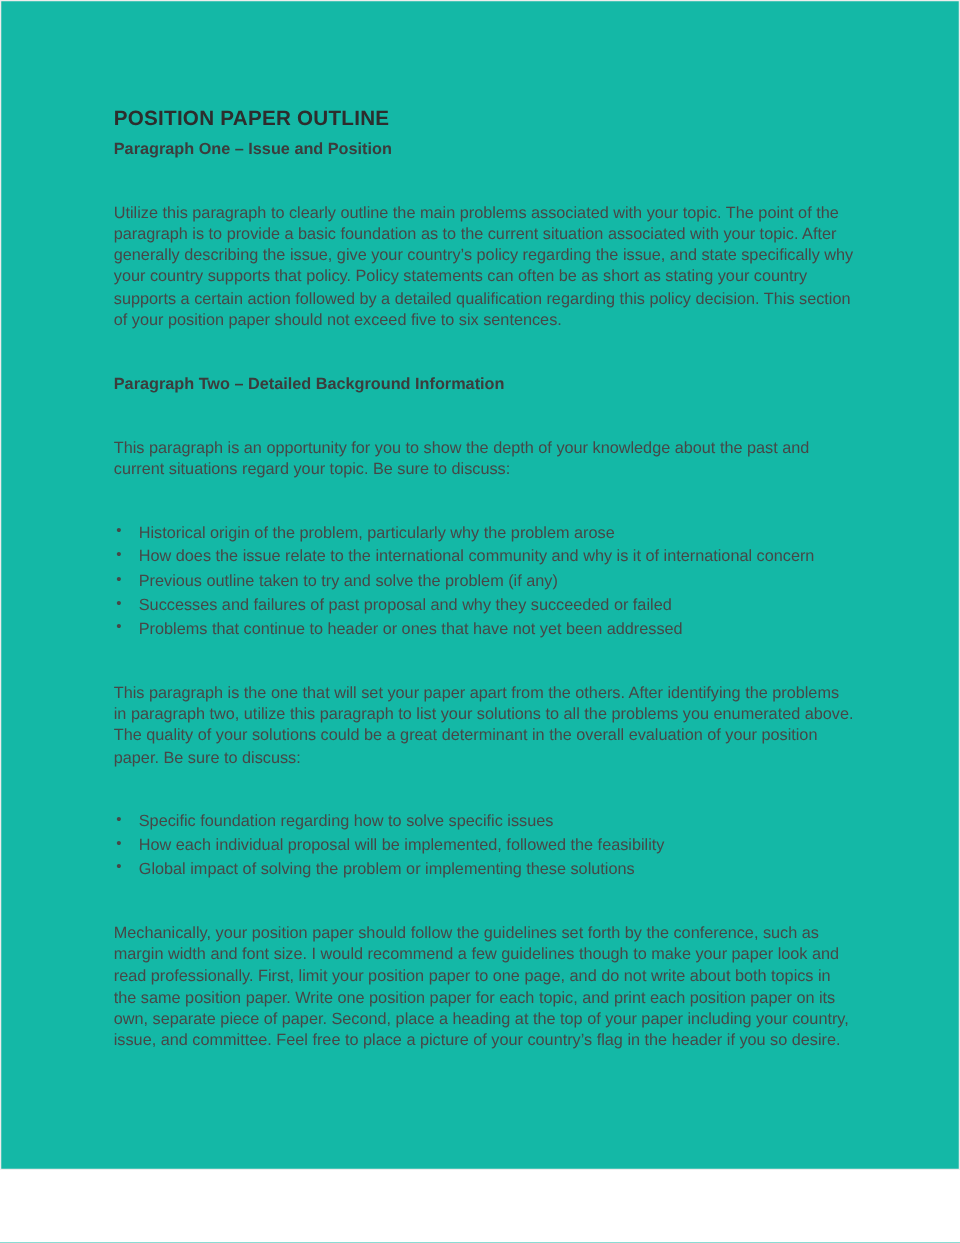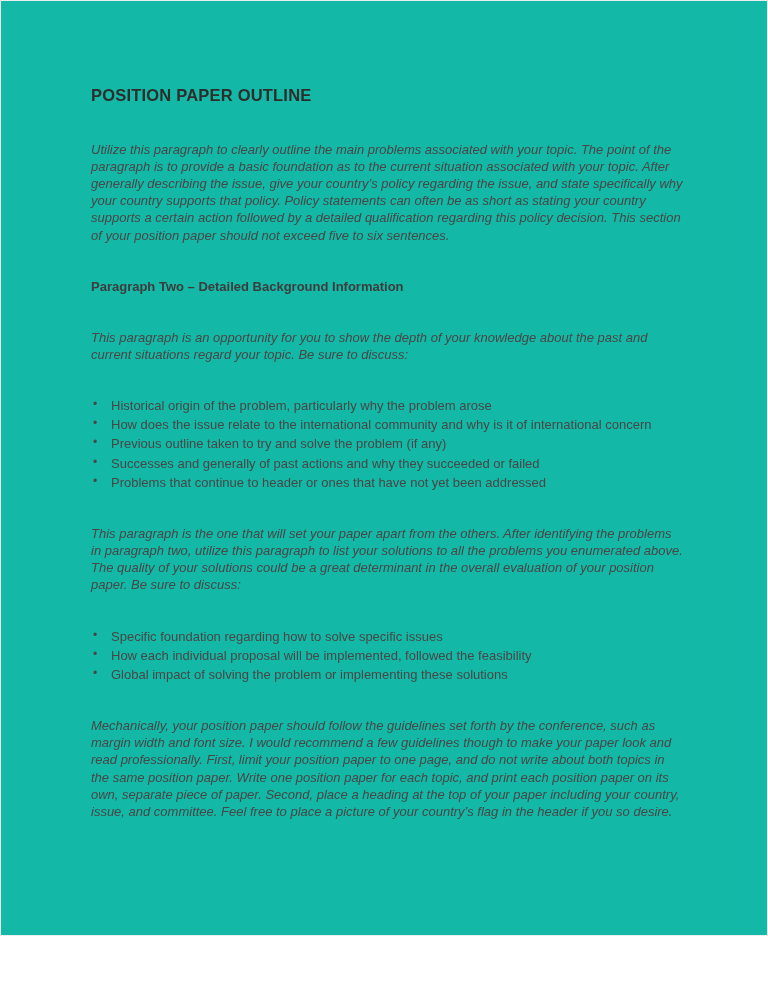--- a/index.html
+++ b/index.html
@@ -37,21 +37,20 @@
     font-size: 13px;
     font-weight: bold;
     color: #3c3c3c;
   }
   .section-heading.first {
     margin-top: 0;
   }
   .para {
     margin: 34px 0;
     color: #474747;
-    font-style: italic;
   }
   .bullet-list {
     margin: 17px 0;
     padding: 0 0 0 16px;
     list-style: none;
   }
   .bullet-list li {
     position: relative;
     padding-left: 4px;
     margin: 0 0 2px 0;
@@ -66,29 +65,30 @@
   }
 </style>
 </head>
 <body>
 
 <div class="viewport">
   <div class="page">
 
     <h1 class="doc-title">POSITION PAPER OUTLINE</h1>
 
+    <h2 class="section-heading first">Paragraph One – Issue and Position</h2>
     <p class="para">Utilize this paragraph to clearly outline the main problems associated with your topic. The point of the paragraph is to provide a basic foundation as to the current situation associated with your topic. After generally describing the issue, give your country’s policy regarding the issue, and state specifically why your country supports that policy. Policy statements can often be as short as stating your country supports a certain action followed by a detailed qualification regarding this policy decision. This section of your position paper should not exceed five to six sentences.</p>
 
     <h2 class="section-heading">Paragraph Two – Detailed Background Information</h2>
     <p class="para">This paragraph is an opportunity for you to show the depth of your knowledge about the past and current situations regard your topic. Be sure to discuss:</p>
     <ul class="bullet-list">
       <li>Historical origin of the problem, particularly why the problem arose</li>
       <li>How does the issue relate to the international community and why is it of international concern</li>
       <li>Previous outline taken to try and solve the problem (if any)</li>
-      <li>Successes and generally of past actions and why they succeeded or failed</li>
+      <li>Successes and failures of past proposal and why they succeeded or failed</li>
       <li>Problems that continue to header or ones that have not yet been addressed</li>
     </ul>
 
     <p class="para">This paragraph is the one that will set your paper apart from the others. After identifying the problems in paragraph two, utilize this paragraph to list your solutions to all the problems you enumerated above. The quality of your solutions could be a great determinant in the overall evaluation of your position paper. Be sure to discuss:</p>
     <ul class="bullet-list">
       <li>Specific foundation regarding how to solve specific issues</li>
       <li>How each individual proposal will be implemented, followed the feasibility</li>
       <li>Global impact of solving the problem or implementing these solutions</li>
     </ul>
     <p class="para">Mechanically, your position paper should follow the guidelines set forth by the conference, such as margin width and font size. I would recommend a few guidelines though to make your paper look and read professionally. First, limit your position paper to one page, and do not write about both topics in the same position paper. Write one position paper for each topic, and print each position paper on its own, separate piece of paper. Second, place a heading at the top of your paper including your country, issue, and committee. Feel free to place a picture of your country’s flag in the header if you so desire.</p>

